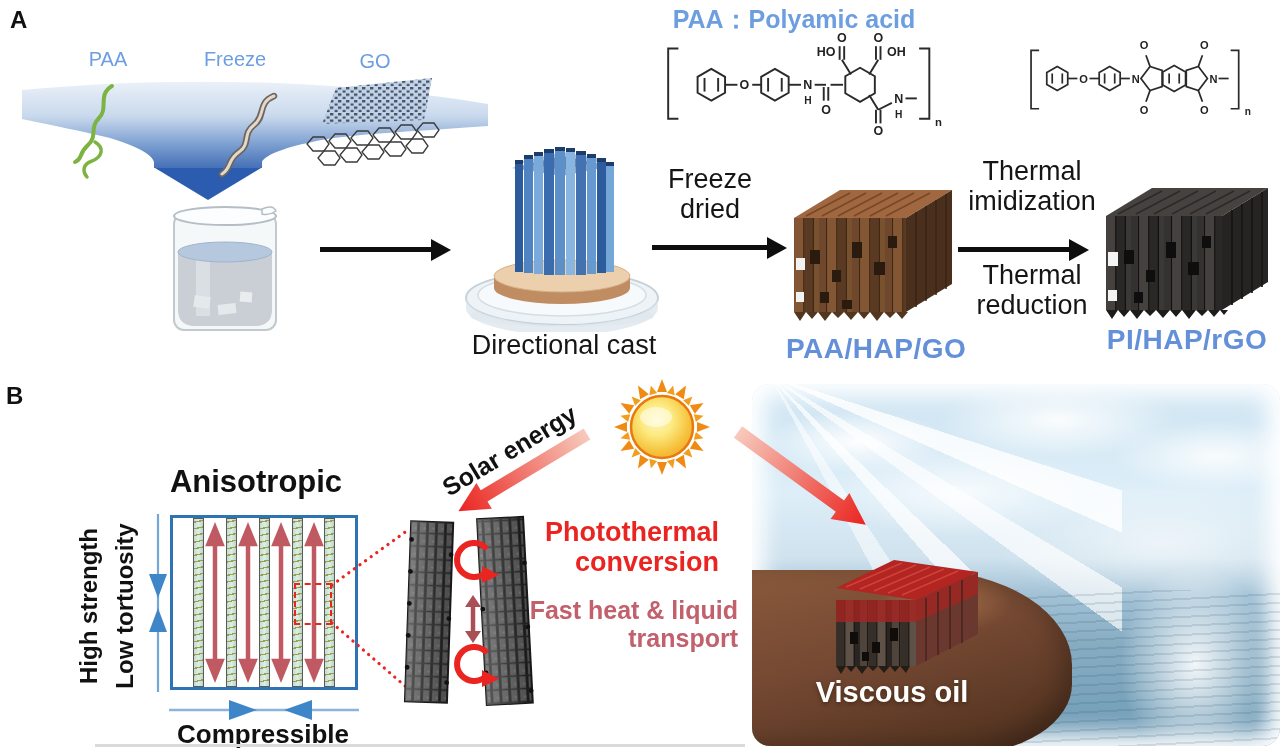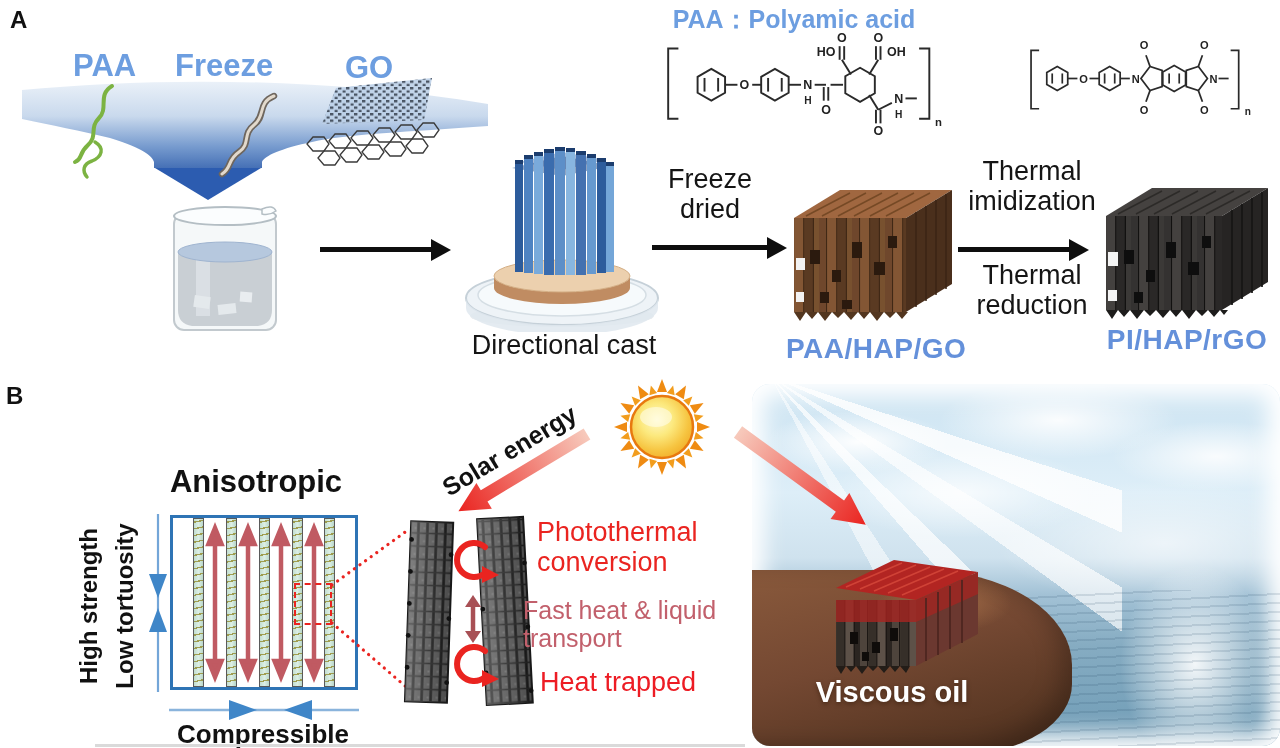--- a/index.html
+++ b/index.html
@@ -2,39 +2,39 @@
 <html><head>
 <meta charset="utf-8">
 <style>
   *{box-sizing:border-box}
   html,body{margin:0;padding:0;background:#fff}
   body{font-family:"Liberation Sans",sans-serif;color:#111}
   svg{font-family:"Liberation Sans",sans-serif}
   #canvas{position:relative;width:1280px;height:748px;background:#fff;overflow:hidden}
   .abs{position:absolute}
   .panel-letter{position:absolute;font-size:24px;font-weight:bold;color:#111}
-  .complabel{position:absolute;font-size:31px;font-weight:bold;color:#6d9ee0;text-align:left}
+  .complabel{position:absolute;font-size:20px;font-weight:normal;color:#6d9ee0;text-align:center}
   .chem-title{position:absolute;font-size:25px;font-weight:bold;color:#6d9ee0;text-align:center;white-space:nowrap}
   .step-label{position:absolute;font-size:27px;font-weight:normal;color:#151515;text-align:center;line-height:1.12}
   .prod-label{position:absolute;font-size:28px;font-weight:bold;color:#6490da;text-align:center;letter-spacing:.5px}
   .harrow{position:absolute;height:5px;background:#0e0e0e}
   .harrow::after{content:"";position:absolute;right:-19px;top:50%;transform:translateY(-50%);
     border-left:20px solid #0e0e0e;border-top:11px solid transparent;border-bottom:11px solid transparent}
   .aniso-title{position:absolute;font-size:31px;font-weight:bold;color:#111;text-align:center}
   .aniso-box{position:absolute;left:170px;top:515px;width:188px;height:175px;border:3px solid #2e74b5;background:#fff}
   .strip{position:absolute;top:0;bottom:0;width:11px;border:1.5px solid #5a5a5a;
     background-image:
       repeating-linear-gradient(168deg, rgba(146,138,44,0) 0 2.5px, rgba(146,138,44,.8) 2.5px 3.8px, rgba(146,138,44,0) 3.8px 6.5px),
       linear-gradient(90deg,#c2ddd0,#dcefe5 50%,#b9d6c9)}
   .dashed-rect{position:absolute;left:294px;top:583px;width:38px;height:42px;border:2.5px dashed #ea2420}
   .vlabel{position:absolute;width:175px;white-space:nowrap;font-weight:bold;font-size:24px;color:#111;
     text-align:center;transform:rotate(-90deg)}
   .compress-label{position:absolute;font-size:26px;font-weight:bold;color:#111;text-align:center}
   .solar-label{position:absolute;font-size:25px;font-weight:bold;color:#111;transform:rotate(-31deg);white-space:nowrap}
-  .redtext{position:absolute;font-weight:normal;text-align:left;line-height:1.1}
+  .redtext{position:absolute;font-weight:bold;text-align:right;line-height:1.1}
   .rt-photo{left:537px;top:518px;width:182px;font-size:27px;color:#ea2420}
   .rt-fast{left:523px;top:597px;width:215px;font-size:25px;color:#c2606c}
   .rt-heat{left:540px;top:668px;width:180px;font-size:27px;color:#ed1c24}
   .scene{position:absolute;left:752px;top:384px;width:528px;height:362px;border-radius:18px;overflow:hidden;
     background:
       radial-gradient(130px 45px at 20% 16%, rgba(255,255,255,.95), rgba(255,255,255,0) 70%),
       radial-gradient(170px 55px at 58% 10%, rgba(255,255,255,.9), rgba(255,255,255,0) 70%),
       radial-gradient(150px 50px at 88% 20%, rgba(255,255,255,.85), rgba(255,255,255,0) 70%),
       radial-gradient(190px 65px at 40% 30%, rgba(255,255,255,.75), rgba(255,255,255,0) 70%),
       radial-gradient(240px 90px at 78% 44%, rgba(255,255,255,.6), rgba(255,255,255,0) 70%),
@@ -485,21 +485,20 @@
           <stop offset="1" stop-color="#ea2420"></stop>
       </linearGradient>
     </defs>
     <g transform="translate(146,10) rotate(149)">
       <path d="M0,-6.5 L120,-6.5 L120,-15 L150,0 L120,15 L120,6.5 L0,6.5 Z" fill="url(#raG)"></path>
     </g>
   </svg>
 
   <div class="redtext rt-photo">Photothermal conversion</div>
   <div class="redtext rt-fast">Fast heat &amp; liquid transport</div>
-  <div class="redtext rt-heat">Heat trapped</div>
 
   <div class="scene">
     <div class="rays"></div>
     <div class="glint"></div>
     <div class="ripples"></div>
     <div class="oil"></div>
     <svg style="position:absolute;left:76px;top:170px" width="158" height="124" viewBox="0 0 158 124">
       <defs>
         <pattern id="pred" patternUnits="userSpaceOnUse" width="32" height="200">
           <rect width="32" height="200" fill="#4e443c"></rect>

